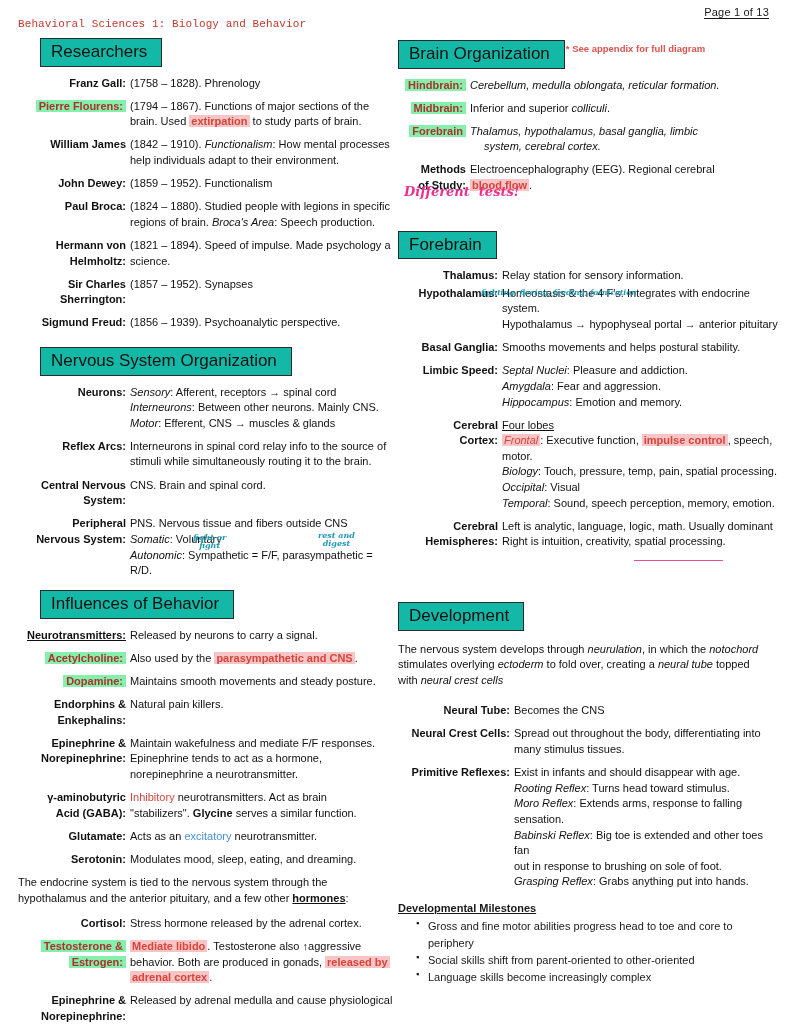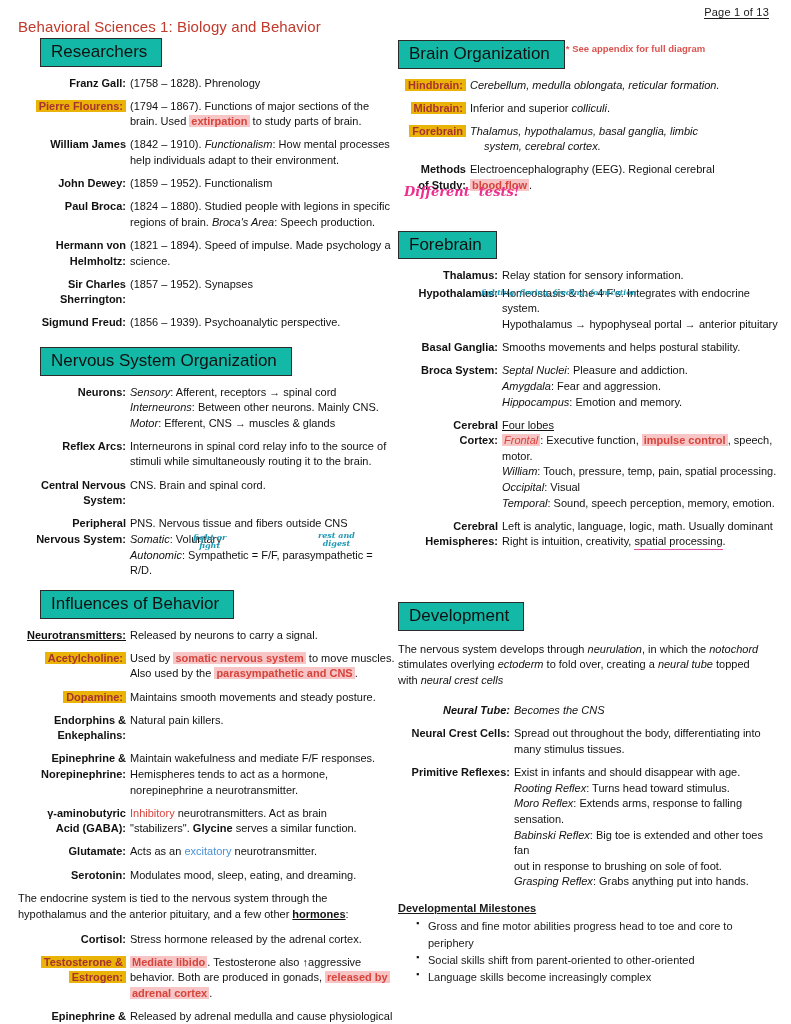--- a/index.html
+++ b/index.html
@@ -18,22 +18,23 @@
   .page-num {
     position: absolute; right: 22px; top: 6px;
     font-size: 11px; color: #1a1a1a;
     border-bottom: 1px solid #1a1a1a;
     padding-bottom: 0px;
     letter-spacing: .2px;
     text-align: center;
   }
   .doc-title {
     position: absolute; left: 18px; top: 18px;
-    font-size: 15px; color: #c0392b; font-weight: 400;
+    font-size: 11px; color: #c0392b; font-weight: 400;
     letter-spacing: .1px;
+    font-family: Liberation Mono, monospace;
   }
 
   
   .col { position: absolute; top: 34px; }
   .col-left  { left: 18px;  width: 378px; }
   .col-right { left: 398px; width: 380px; }
 
   
   .sec-head {
     display: inline-block;
@@ -72,25 +73,25 @@
   .row .bdy div { margin: 0; }
 
   
   .col-left  .row .lbl { width: 112px; }
   .col-right .row .lbl { width: 104px; }
 
   
   i, .it { font-style: italic; }
   b, .bd { font-weight: bold; }
   .hl { background: #f7c5c5; padding: 0 2px; }
-  .hl-lbl { background: #eab308; color: #a8322e; font-weight: bold; padding: 0 3px; }
+  .hl-lbl { background: #86efac; color: #a8322e; font-weight: bold; padding: 0 3px; }
   .red { color: #d6443c; }
   .blue { color: #4a90d9; }
   .ul { text-decoration: underline; }
-  .ul-pink { border-bottom: 1.5px solid #e84ba0; padding-bottom: 2px; text-align: right; }
+  .ul-pink { border-bottom: 1.5px solid #e84ba0; padding-bottom: 13px; text-align: right; }
 
   
   .para { font-size: 11px; line-height: 1.45; margin: 2px 0 9px 0; color:#111; }
 
   
   ul.bul { margin: 4px 0 0 0; padding: 0 0 0 18px; list-style: none; }
   ul.bul li { font-size: 11px; line-height: 1.55; position: relative; padding-left: 12px; }
   ul.bul li:before {
     content: "\25AA"; position: absolute; left: 0; top: -1px;
     font-size: 9px; color: #111;
@@ -233,21 +234,20 @@
       <div class="row" style="margin-left:-14px;">
         <div class="lbl" style="width:126px;"><span class="ul">Neurotransmitters:</span></div>
         <div class="bdy">
           <div>Released by neurons to carry a signal.</div>
         </div>
       </div>
 
       <div class="row">
         <div class="lbl"><span class="hl-lbl">Acetylcholine:</span></div>
         <div class="bdy">
-          <div>Used by <span class="hl bd red">somatic nervous system</span> to move muscles.</div>
           <div>Also used by the <span class="hl bd red">parasympathetic and CNS</span>.</div>
         </div>
       </div>
 
       <div class="row">
         <div class="lbl"><span class="hl-lbl">Dopamine:</span></div>
         <div class="bdy">
           <div>Maintains smooth movements and steady posture.</div>
         </div>
       </div>
@@ -256,21 +256,21 @@
         <div class="lbl">Endorphins &amp;<br>Enkephalins:</div>
         <div class="bdy">
           <div>Natural pain killers.</div>
         </div>
       </div>
 
       <div class="row">
         <div class="lbl">Epinephrine &amp;<br>Norepinephrine:</div>
         <div class="bdy">
           <div>Maintain wakefulness and mediate F/F responses.</div>
-          <div>Hemispheres tends to act as a hormone,</div>
+          <div>Epinephrine tends to act as a hormone,</div>
           <div>norepinephrine a neurotransmitter.</div>
         </div>
       </div>
 
       <div class="row">
         <div class="lbl">γ-aminobutyric<br>Acid (GABA):</div>
         <div class="bdy">
           <div><span class="red">Inhibitory</span> neurotransmitters.  Act as brain</div>
           <div>"stabilizers". <b>Glycine</b> serves a similar function.</div>
         </div>
@@ -379,34 +379,34 @@
       </div>
 
       <div class="row">
         <div class="lbl">Basal Ganglia:</div>
         <div class="bdy">
           <div>Smooths movements and helps postural stability.</div>
         </div>
       </div>
 
       <div class="row">
-        <div class="lbl">Broca System:</div>
+        <div class="lbl">Limbic Speed:</div>
         <div class="bdy">
           <div><i>Septal Nuclei</i>:  Pleasure and addiction.</div>
           <div><i>Amygdala</i>:  Fear and aggression.</div>
           <div><i>Hippocampus</i>:  Emotion and memory.</div>
         </div>
       </div>
 
       <div class="row">
         <div class="lbl">Cerebral<br>Cortex:</div>
         <div class="bdy">
           <div><span class="ul">Four lobes</span></div>
           <div><i class="hl red">Frontal</i>:  Executive function, <span class="hl bd red">impulse control</span>, speech, motor.</div>
-          <div><i>William</i>:  Touch, pressure, temp, pain, spatial processing.</div>
+          <div><i>Biology</i>:  Touch, pressure, temp, pain, spatial processing.</div>
           <div><i>Occipital</i>:  Visual</div>
           <div><i>Temporal</i>:  Sound, speech perception, memory, emotion.</div>
         </div>
       </div>
 
       <div class="row">
         <div class="lbl">Cerebral<br>Hemispheres:</div>
         <div class="bdy">
           <div>Left is analytic, language, logic, math.  Usually dominant</div>
           <div>Right is intuition, creativity, <span class="ul-pink">spatial processing</span>.</div>
@@ -416,21 +416,21 @@
 
     <div class="sec-wrap" style="margin-top:48px;">
       <div class="sec-head indent0">Development</div>
 
       <div class="para">
         The nervous system develops through <i>neurulation</i>, in which the <i>notochord</i><br>
         stimulates overlying <i>ectoderm</i> to fold over, creating a <i>neural tube</i> topped<br>
         with <i>neural crest cells</i>
       </div>
 
-      <div class="row" style="margin-top:14px;font-style:italic;">
+      <div class="row" style="margin-top:14px;">
         <div class="lbl" style="width:116px;">Neural Tube:</div>
         <div class="bdy">
           <div>Becomes the CNS</div>
         </div>
       </div>
 
       <div class="row">
         <div class="lbl" style="width:116px;">Neural Crest Cells:</div>
         <div class="bdy">
           <div>Spread out throughout the body, differentiating into</div>

